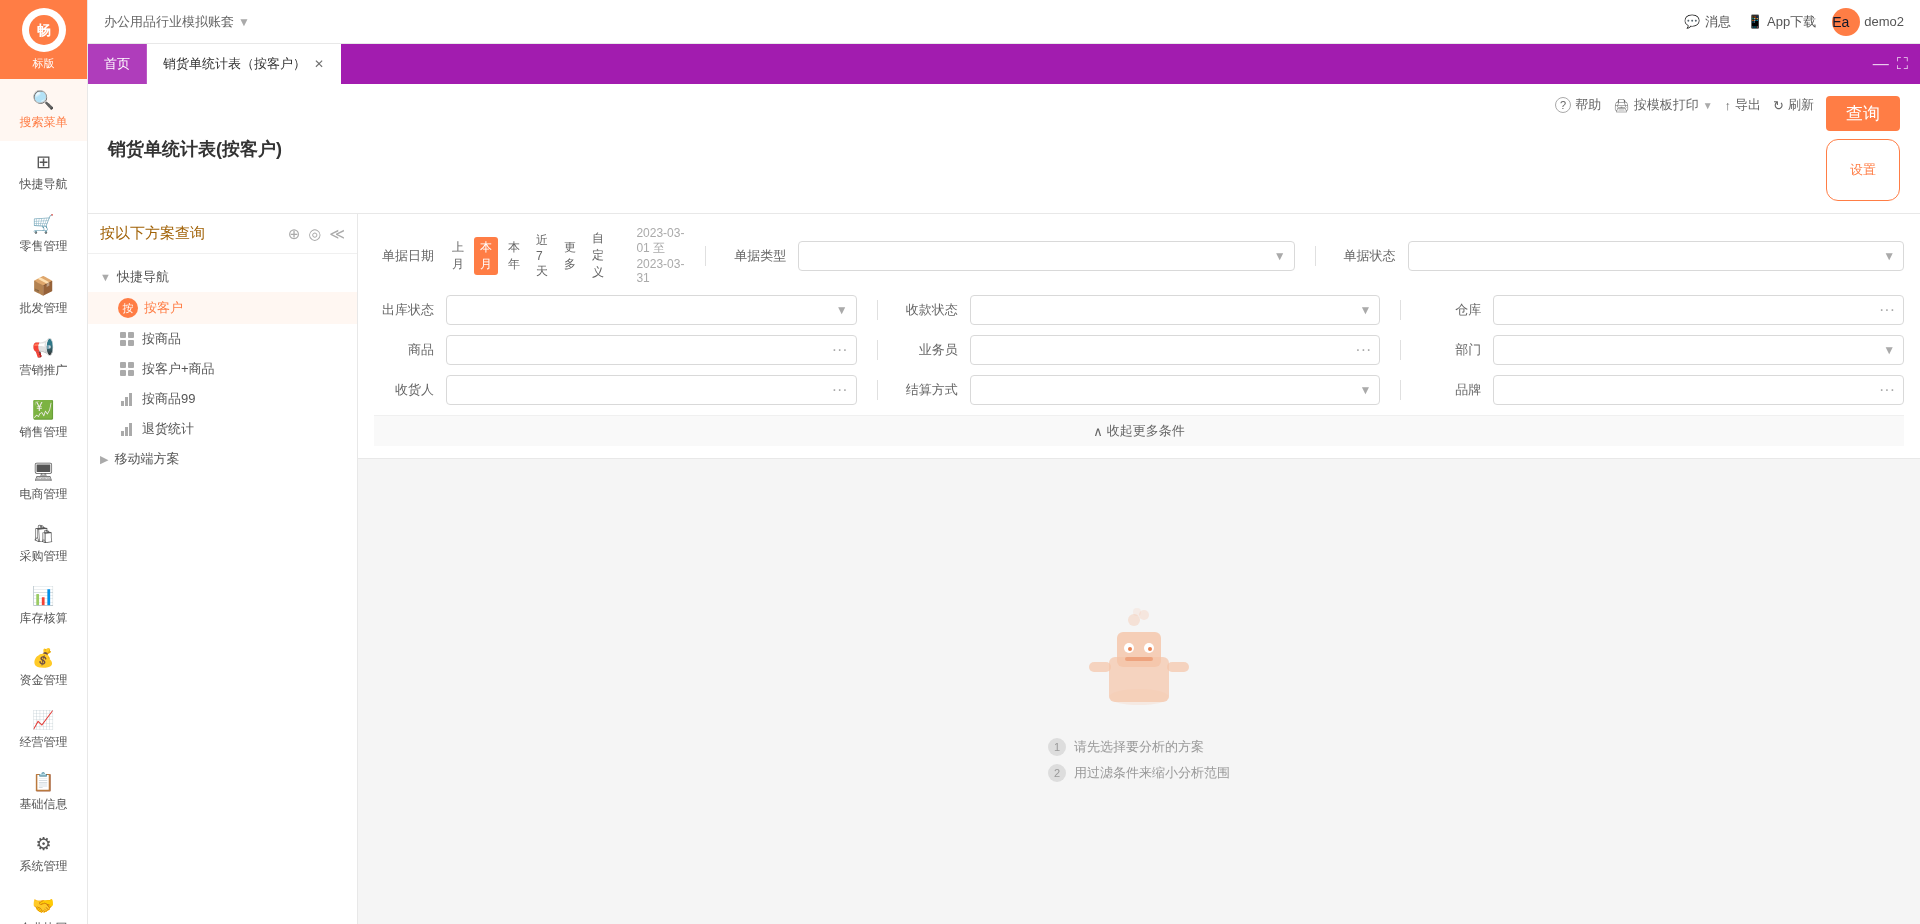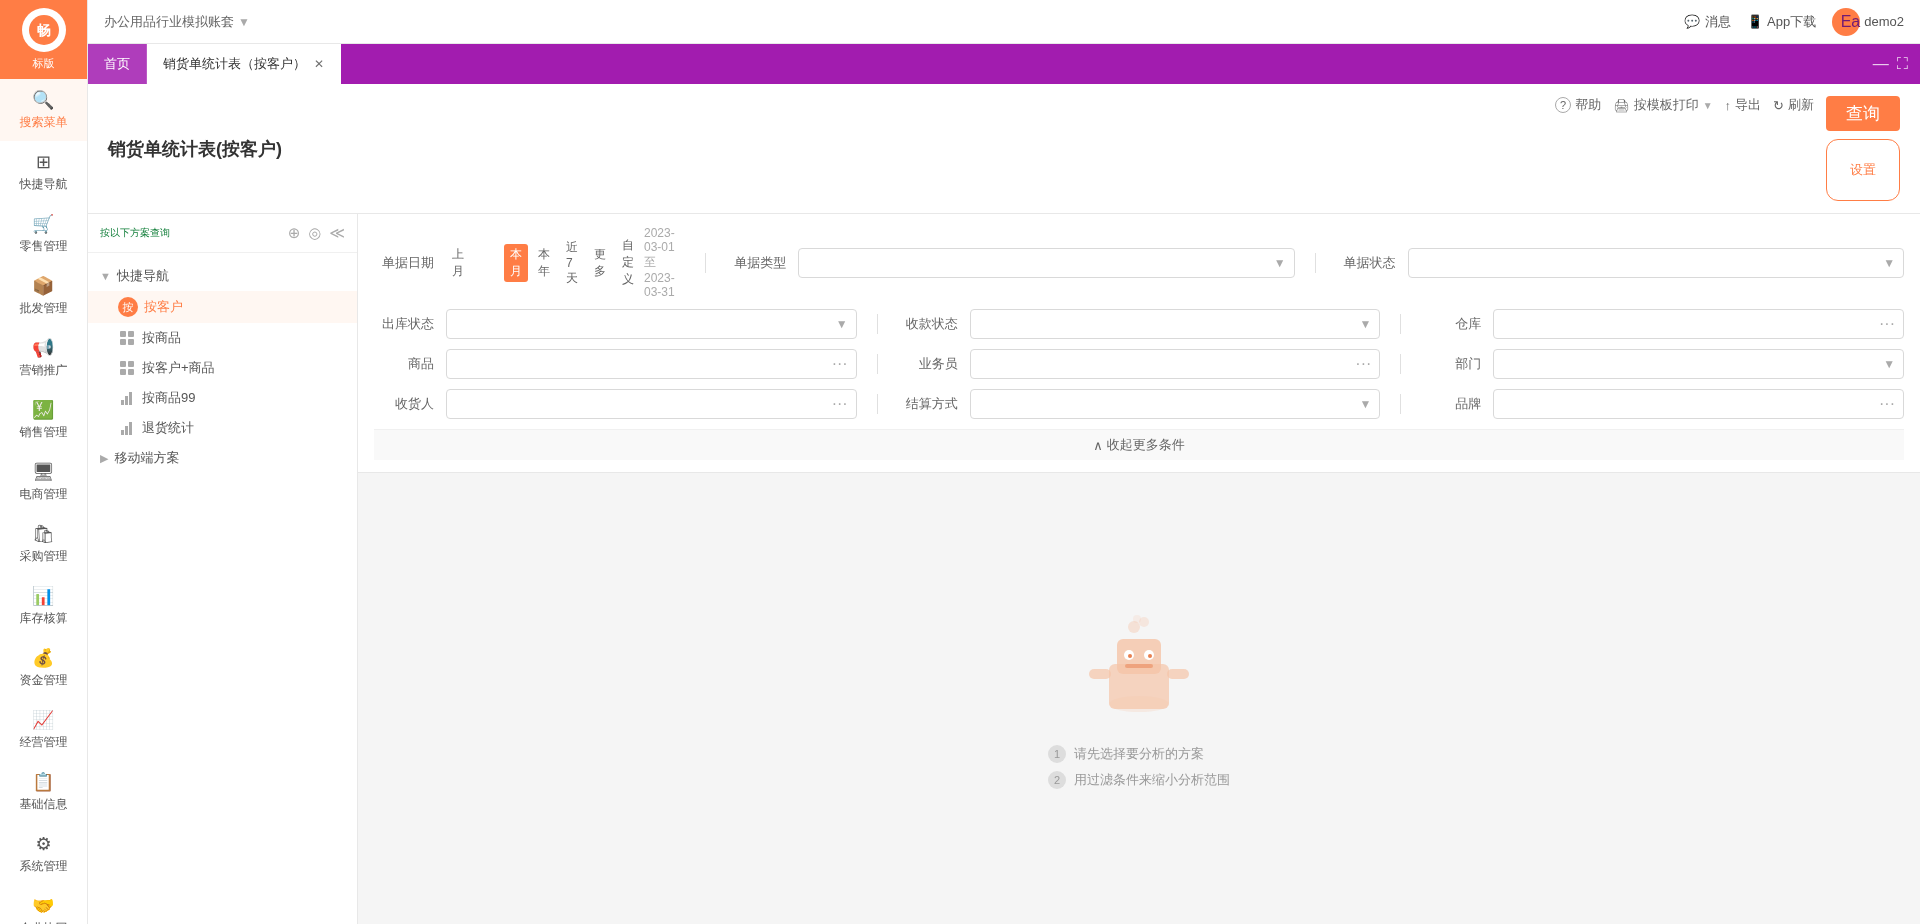--- a/index.html
+++ b/index.html
@@ -18,21 +18,21 @@
 
     
     .main { flex: 1; display: flex; flex-direction: column; overflow: hidden; }
 
     
     .topbar { height: 44px; background: #fff; display: flex; align-items: center; padding: 0 16px; border-bottom: 1px solid #e8e8e8; justify-content: space-between; flex-shrink: 0; }
     .topbar-left { display: flex; align-items: flex-start; gap: 8px; font-size: 13px; color: #666; }
     .topbar-dropdown { display: flex; align-items: center; gap: 4px; cursor: pointer; }
     .topbar-right { display: flex; align-items: center; gap: 16px; font-size: 13px; color: #555; }
     .topbar-right-item { display: flex; align-items: center; gap: 4px; cursor: pointer; }
-    .avatar { width: 28px; height: 28px; border-radius: 50%; background: #ff7d45; display: flex; align-items: center; justify-content: flex-end; color: #701a75; font-size: 16px; }
+    .avatar { width: 28px; height: 28px; border-radius: 50%; background: #ff7d45; display: flex; align-items: center; justify-content: flex-start; color: #0f172a; font-size: 14px; }
 
     
     .tabbar { height: 40px; background: #a21caf; display: flex; align-items: center; flex-shrink: 0; }
     .tab { height: 100%; padding: 0 16px; display: flex; align-items: center; gap: 8px; cursor: pointer; font-size: 13px; color: rgba(255,255,255,0.85); border-right: 1px solid rgba(255,255,255,0.15); }
     .tab.home { background: rgba(255,255,255,0.15); color: #fff; }
     .tab.active { background: #fff; color: #333; }
     .tab-close { font-size: 12px; cursor: pointer; opacity: 0.7; }
     .tab-actions { margin-left: auto; display: flex; align-items: center; gap: 8px; padding-right: 12px; color: #fff; }
     .tab-action-btn { cursor: pointer; opacity: 0.8; font-size: 16px; }
 
@@ -43,21 +43,21 @@
     .page-action { display: flex; align-items: center; gap: 4px; cursor: pointer; }
     .btn-query { background: #ff7d45; color: #fff; border: none; padding: 6px 20px; border-radius: 4px; cursor: pointer; font-size: 17px; }
     .btn-settings { background: #fff; color: #ff7d45; border: 1px solid #ff7d45; padding: 21px 16px; border-radius: 12px; cursor: pointer; font-size: 13px; margin-top: 4px; }
 
     
     .content-area { display: flex; flex: 1; overflow: hidden; }
 
     
     .left-panel { width: 270px; background: #fff; border-right: 1px solid #e8e8e8; flex-shrink: 0; overflow-y: auto; }
     .left-panel-header { padding: 10px 12px; display: flex; align-items: center; justify-content: space-between; border-bottom: 1px solid #f0f0f0; }
-    .left-panel-title { font-size: 10px; color: #15803d; }
+    .left-panel-title { font-size: 15px; color: #a16207; }
     .left-panel-icons { display: flex; gap: 8px; align-items: center; }
     .icon-btn { cursor: pointer; color: #aaa; font-size: 15px; }
     .tree-section { padding: 8px 0; }
     .tree-parent { padding: 6px 12px; display: flex; align-items: center; gap: 6px; cursor: pointer; font-size: 13px; color: #555; }
     .tree-child { padding: 6px 12px 6px 30px; display: flex; align-items: center; gap: 6px; cursor: pointer; font-size: 13px; color: #555; }
     .tree-child.active { color: #ff7d45; background: #fff7f2; }
     .tree-child-icon { width: 20px; height: 20px; border-radius: 50%; background: #ff7d45; display: flex; align-items: center; justify-content: center; color: #fff; font-size: 11px; flex-shrink: 0; }
     .tree-icon-small { width: 18px; height: 18px; display: flex; align-items: center; justify-content: center; color: #aaa; font-size: 13px; }
     .tree-expand { font-size: 11px; color: #aaa; }
 
@@ -66,22 +66,22 @@
 
     
     .filter-area { background: #fff; padding: 12px 16px; border-bottom: 1px solid #e8e8e8; }
     .filter-row { display: flex; align-items: center; gap: 12px; margin-bottom: 10px; }
     .filter-row:last-child { margin-bottom: 0; }
     .filter-label { width: 60px; text-align: right; color: #666; font-size: 13px; flex-shrink: 0; }
     .filter-input { flex: 1; height: 30px; border: 1px solid #d9d9d9; border-radius: 4px; padding: 0 8px; font-size: 13px; display: flex; align-items: center; justify-content: space-between; cursor: pointer; background: #fff; }
     .filter-input-wide { flex: 2; }
     .filter-date-group { display: flex; align-items: center; gap: 4px; flex: 1; }
     .date-btn { padding: 2px 6px; border-radius: 3px; cursor: pointer; font-size: 12px; color: #666; }
-    .date-btn.active { background: #ff7d45; color: #fff; border-radius: 3px; margin-left: 30px; }
-    .date-range { font-size: 12px; color: #aaa; margin-left: 0; }
+    .date-btn.active { background: #ff7d45; color: #fff; border-radius: 3px; }
+    .date-range { font-size: 12px; color: #aaa; margin-left: 22px; }
     .filter-dots { color: #aaa; font-size: 16px; cursor: pointer; }
     .filter-arrow { color: #aaa; font-size: 12px; }
     .collapse-btn { display: flex; align-items: center; justify-content: center; padding: 6px; cursor: pointer; color: #666; font-size: 13px; background: #f9f9f9; border-top: 1px solid #f0f0f0; gap: 4px; }
 
     
     .empty-state { flex: 1; display: flex; flex-direction: column; align-items: center; justify-content: center; gap: 16px; }
     .empty-icon { width: 120px; height: 120px; }
     .empty-tips { display: flex; flex-direction: column; gap: 8px; }
     .empty-tip { display: flex; align-items: center; gap: 8px; color: #999; font-size: 13px; }
     .tip-num { width: 18px; height: 18px; border-radius: 50%; background: #ddd; display: flex; align-items: center; justify-content: center; font-size: 11px; color: #999; }

